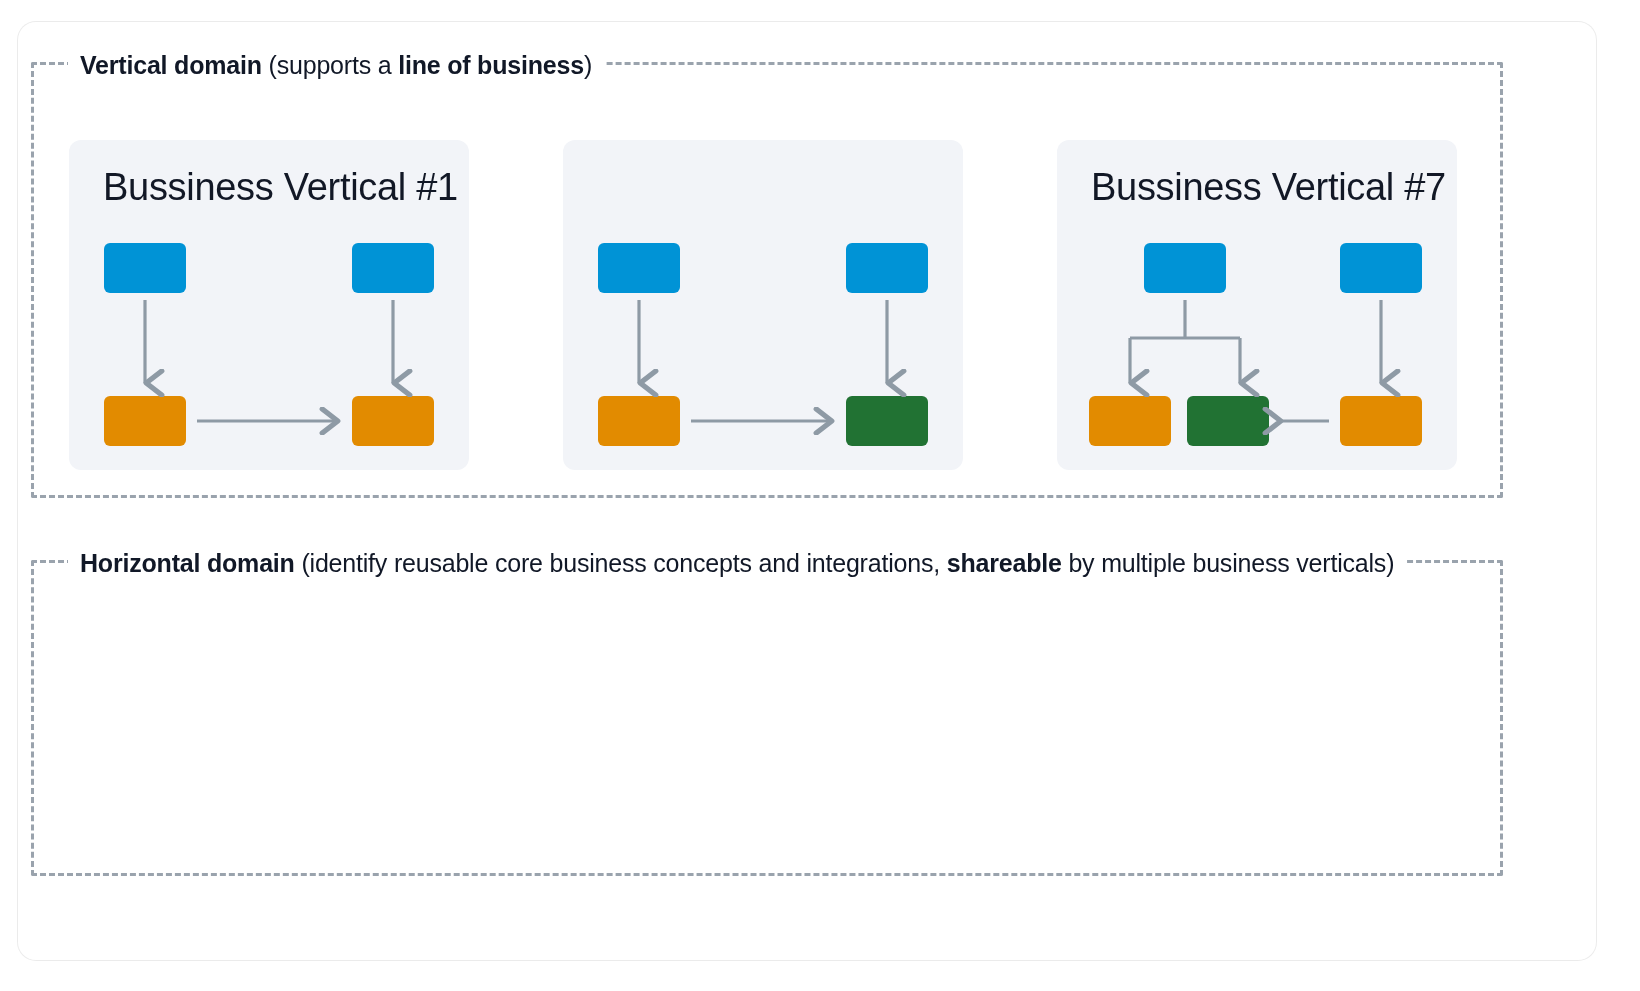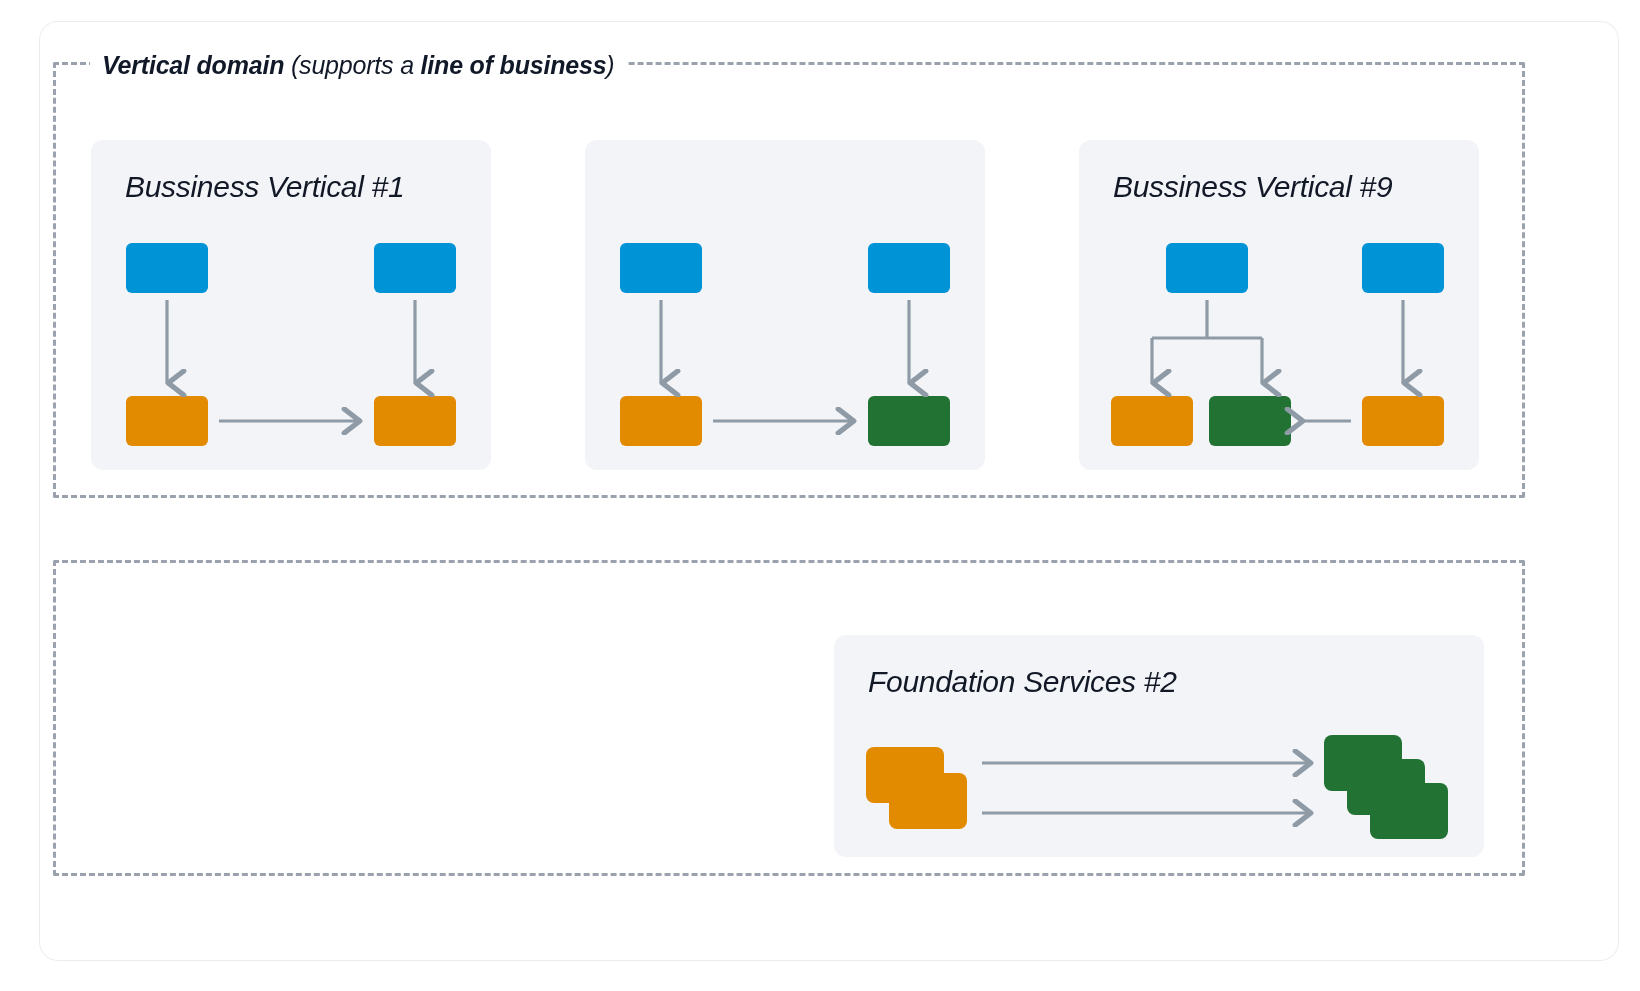--- a/index.html
+++ b/index.html
@@ -14,27 +14,26 @@
   
   #frame{
     position:absolute;
     left:0;top:0;width:1640px;height:991px;
     background:
       radial-gradient(circle at 8px 8px, #ffffff 0, #ffffff 0),
       #0a0a0a;
   }
   #canvas{
     position:absolute;
-    left:40px;top:22px;
+    left:18px;top:22px;
     width:1578px;height:938px;
     background:#ffffff;
     border-radius:18px;
     box-shadow:0 0 0 1px rgba(0,0,0,.08);
     overflow:hidden;
-    font-style:italic;
   }
 
   
   .domain{
     position:absolute;
     border:3px dashed #9aa3ad;
     border-radius:2px;
   }
   #vertical-domain{ left:13px; top:40px; width:1466px; height:430px; }
   #horizontal-domain{ left:13px; top:538px; width:1466px; height:310px; }
@@ -57,21 +56,21 @@
   
   .card{
     position:absolute;
     background:#f2f4f8;
     border-radius:12px;
   }
   .card-title{
     position:absolute;
     left:34px;
     top:28px;
-    font-size:30px;
+    font-size:38px;
     line-height:38px;
     color:#121826;
     white-space:nowrap;
     letter-spacing:-0.3px;
   }
 
   
   .node{
     position:absolute;
     border-radius:6px;
@@ -141,21 +140,21 @@
         <svg class="wires" viewBox="0 0 400 330">
           <g stroke="#8e9aa5" stroke-width="3.2" fill="none">
             <line x1="76" y1="160" x2="76" y2="243" marker-end="url(#ar-d)"></line>
             <line x1="324" y1="160" x2="324" y2="243" marker-end="url(#ar-d)"></line>
             <line x1="128" y1="281" x2="270" y2="281" marker-end="url(#ar-r)"></line>
           </g>
         </svg>
       </div>
 
       <div class="card" id="vcard3" style="left:1023px;top:75px;width:400px;height:330px;">
-        <div class="card-title">Bussiness Vertical #9</div>
+        <div class="card-title">Bussiness Vertical #7</div>
 
         <div class="node blue" style="left:87px;top:103px;width:82px;height:50px;"></div>
         <div class="node blue" style="left:283px;top:103px;width:82px;height:50px;"></div>
         <div class="node orange" style="left:32px;top:256px;width:82px;height:50px;"></div>
         <div class="node green" style="left:130px;top:256px;width:82px;height:50px;"></div>
         <div class="node orange" style="left:283px;top:256px;width:82px;height:50px;"></div>
 
         <svg class="wires" viewBox="0 0 400 330">
           <g stroke="#8e9aa5" stroke-width="3.2" fill="none">
 
@@ -166,35 +165,21 @@
 
             <line x1="324" y1="160" x2="324" y2="243" marker-end="url(#ar-d)"></line>
 
             <line x1="272" y1="281" x2="225" y2="281" marker-end="url(#ar-l)"></line>
           </g>
         </svg>
       </div>
     </div>
 
     <div id="horizontal-domain" class="domain">
+      <div class="domain-title">
+        <span class="b">Horizontal domain</span><span class="n"> (identify reusable core business concepts and integrations, </span><span class="b">shareable</span><span class="n">  by multiple business verticals)</span>
+      </div>
 
 
-      <div class="card" id="hcard2" style="left:778px;top:72px;width:650px;height:222px;">
-        <div class="card-title">Foundation Services #2</div>
-
-        <div class="stack-node orange" style="left:32px;top:112px;width:78px;height:56px;"></div>
-        <div class="stack-node orange" style="left:55px;top:138px;width:78px;height:56px;"></div>
-
-        <div class="stack-node green" style="left:490px;top:100px;width:78px;height:56px;"></div>
-        <div class="stack-node green" style="left:513px;top:124px;width:78px;height:56px;"></div>
-        <div class="stack-node green" style="left:536px;top:148px;width:78px;height:56px;"></div>
-
-        <svg class="wires" viewBox="0 0 650 222">
-          <g stroke="#8e9aa5" stroke-width="3.2" fill="none">
-            <line x1="148" y1="128" x2="478" y2="128" marker-end="url(#ar-r)"></line>
-            <line x1="148" y1="178" x2="478" y2="178" marker-end="url(#ar-r)"></line>
-          </g>
-        </svg>
-      </div>
     </div>
 
   </div>
 </div>
 
 </body></html>

